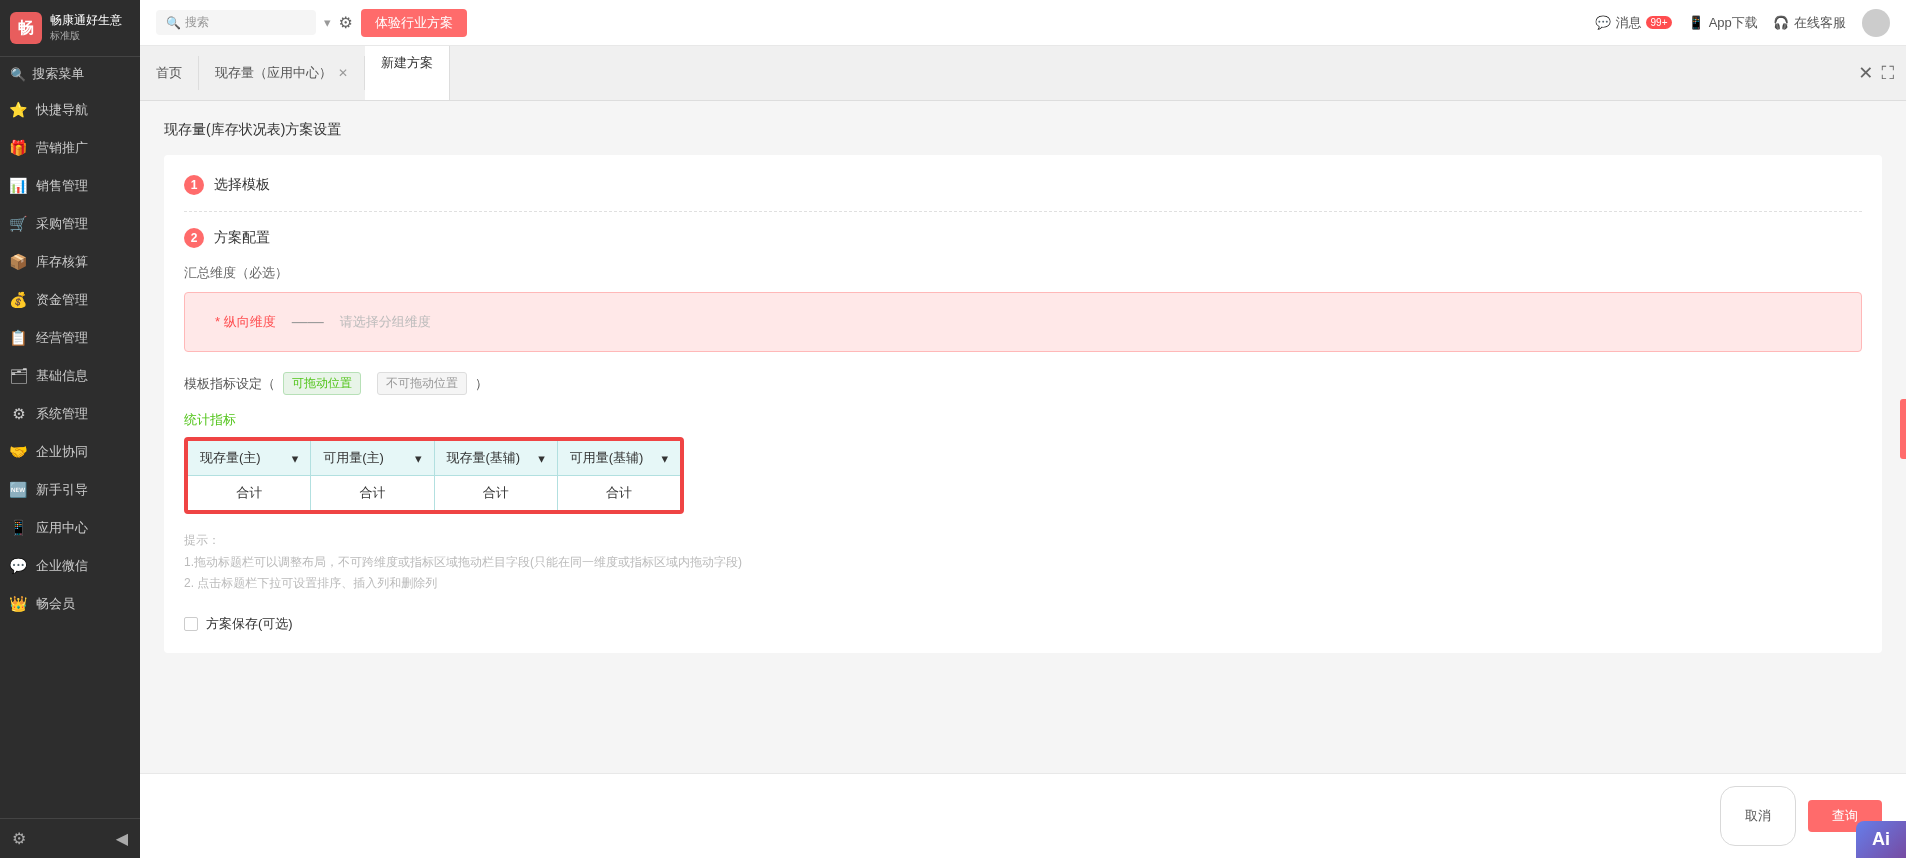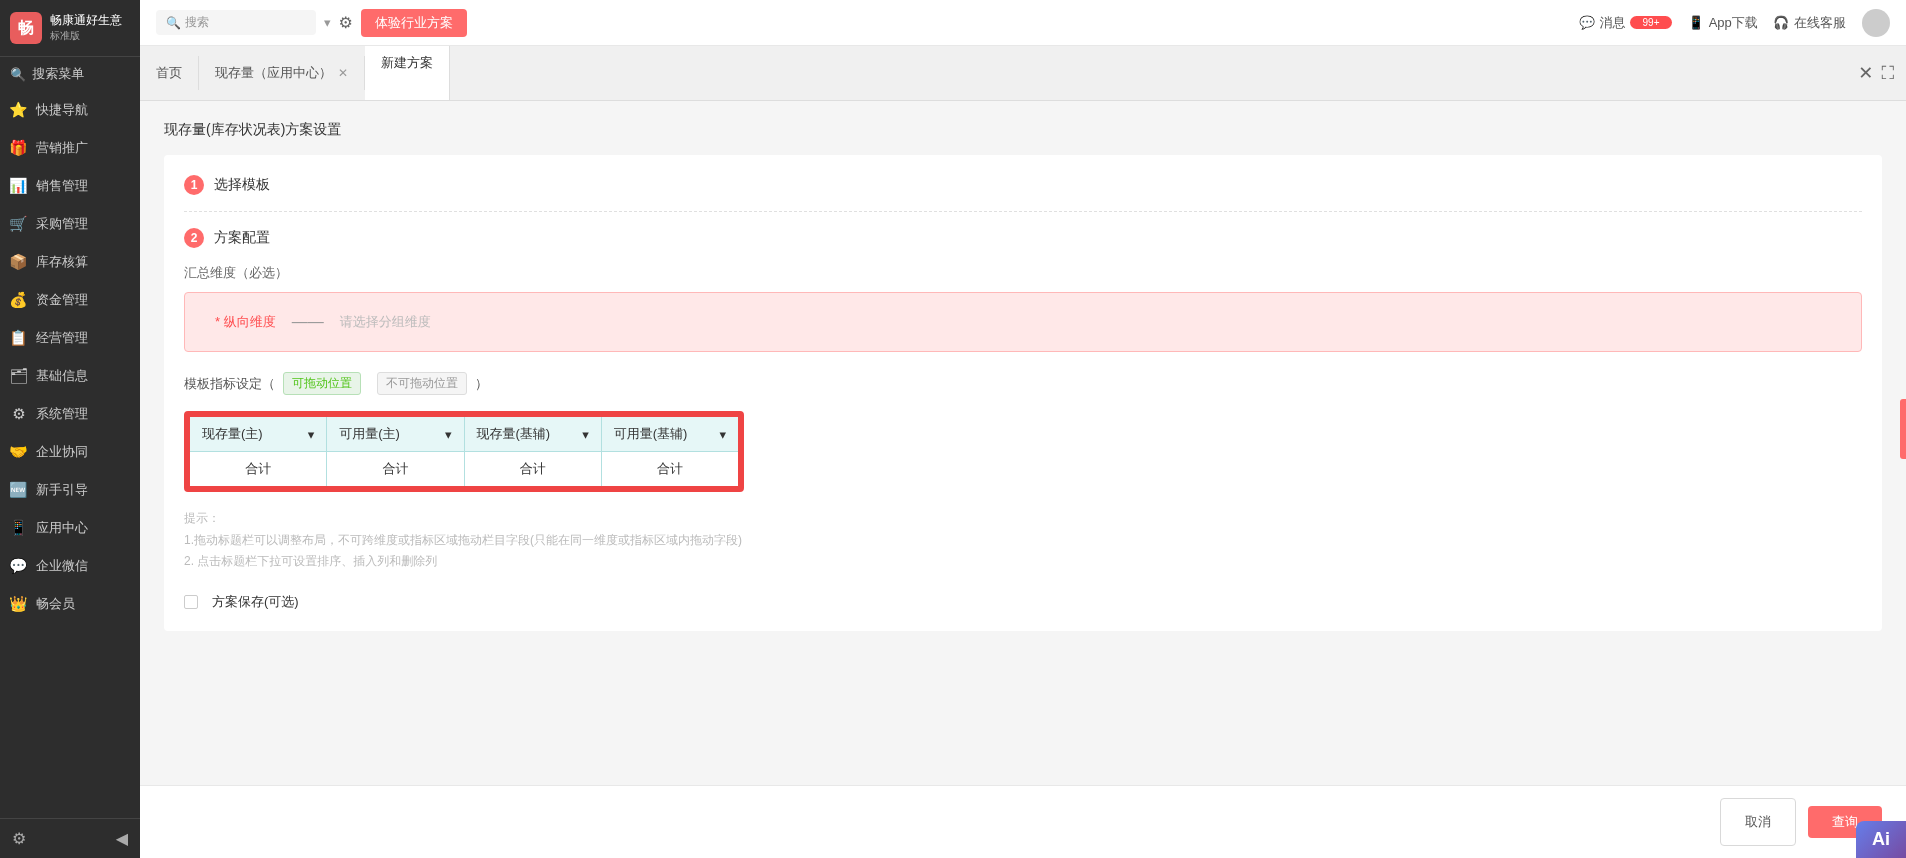--- a/index.html
+++ b/index.html
@@ -63,21 +63,21 @@
       min-width: 160px; color: #999; font-size: 12px;
     }
     .topbar-dropdown { color: #999; cursor: pointer; }
     .topbar-gear { color: #666; cursor: pointer; font-size: 16px; }
     .topbar-trial-btn {
       background: #ff6b6b; color: #fff; border: none; border-radius: 4px;
       padding: 5px 14px; cursor: pointer; font-size: 13px;
     }
     .topbar-right { display: flex; align-items: center; gap: 16px; }
     .topbar-msg { display: flex; align-items: center; gap: 4px; color: #555; font-size: 13px; cursor: pointer; position: relative; }
-    .badge { background: #ff4d4f; color: #fff; border-radius: 10px; font-size: 10px; padding: 1px 13px; }
+    .badge { background: #ff4d4f; color: #fff; border-radius: 10px; font-size: 10px; padding: 1px 5px; }
     .topbar-app { display: flex; align-items: center; gap: 4px; color: #555; font-size: 13px; cursor: pointer; }
     .topbar-service { display: flex; align-items: center; gap: 4px; color: #555; font-size: 13px; cursor: pointer; }
     .topbar-avatar { width: 28px; height: 28px; border-radius: 50%; background: #ddd; cursor: pointer; }
 
     
     .tabs-bar {
       display: flex; align-items: center; background: #f0f0f0;
       border-bottom: 1px solid #ddd; flex-shrink: 0; padding: 0 0;
     }
     .tab {
@@ -142,54 +142,54 @@
       background: #e8f4e8; border: 1px solid #b7e0b7; border-radius: 3px;
       padding: 2px 8px; font-size: 12px; color: #52c41a;
     }
     .non-draggable-tag {
       background: #f5f5f5; border: 1px solid #ddd; border-radius: 3px;
       padding: 2px 8px; font-size: 12px; color: #999;
     }
 
     
     .stats-label { color: #52c41a; font-size: 13px; font-weight: 500; margin-bottom: 8px; }
-    .stats-table { border: 6px solid #ef4444; border-radius: 4px; overflow: hidden; width: 560px; }
+    .stats-table { border: 4px solid #ef4444; border-radius: 4px; overflow: hidden; width: 500px; }
     .stats-table-header { display: flex; background: #e6f7f7; }
     .stats-table-header-cell {
       flex: 1; padding: 8px 12px; border-right: 1px solid #b2e0e0;
       display: flex; align-items: center; justify-content: space-between;
       font-size: 13px; color: #333;
     }
     .stats-table-header-cell:last-child { border-right: none; }
     .stats-table-row { display: flex; border-top: 1px solid #b2e0e0; background: #fff; }
     .stats-table-cell {
       flex: 1; padding: 8px 12px; border-right: 1px solid #b2e0e0;
       text-align: center; font-size: 13px; color: #333;
     }
     .stats-table-cell:last-child { border-right: none; }
 
     
     .tips-box { margin-top: 16px; color: #bbb; font-size: 12px; line-height: 1.8; }
     .tips-title { color: #bbb; }
 
     
-    .save-row { display: flex; align-items: center; gap: 14px; margin-top: 20px; font-size: 13px; color: #333; }
+    .save-row { display: flex; align-items: center; gap: 8px; margin-top: 20px; font-size: 13px; color: #333; }
     .save-checkbox {
       width: 14px; height: 14px; border: 1px solid #ccc; border-radius: 2px;
       cursor: pointer; display: flex; align-items: center; justify-content: center;
     }
 
     
     .bottom-bar {
       display: flex; justify-content: flex-end; align-items: center;
       padding: 12px 24px; background: #fff; border-top: 1px solid #e8e8e8;
       gap: 12px; flex-shrink: 0;
     }
     .cancel-btn {
-      padding: 14px 24px; border: 1px solid #d9d9d9; border-radius: 4px;
+      padding: 20px 24px; border: 1px solid #d9d9d9; border-radius: 15px;
       background: #fff; color: #555; cursor: pointer; font-size: 13px;
     }
     .query-btn {
       padding: 7px 24px; border: none; border-radius: 4px;
       background: #ff6b6b; color: #fff; cursor: pointer; font-size: 13px;
     }
 
     
     .right-indicator {
       position: fixed; right: 0; top: 50%; transform: translateY(-50%);
@@ -371,20 +371,21 @@
       <div class="indicator-settings">
         <div class="indicator-settings-label">
           <span>模板指标设定（</span>
           <span class="draggable-tag">可拖动位置</span>
           <span></span>
           <span class="non-draggable-tag">不可拖动位置</span>
           <span>）</span>
         </div>
       </div>
 
+      <div class="stats-label">统计指标</div>
       <div class="stats-table">
         <div class="stats-table-header">
           <div class="stats-table-header-cell">
             <span>现存量(主)</span>
             <span>▾</span>
           </div>
           <div class="stats-table-header-cell">
             <span>可用量(主)</span>
             <span>▾</span>
           </div>

